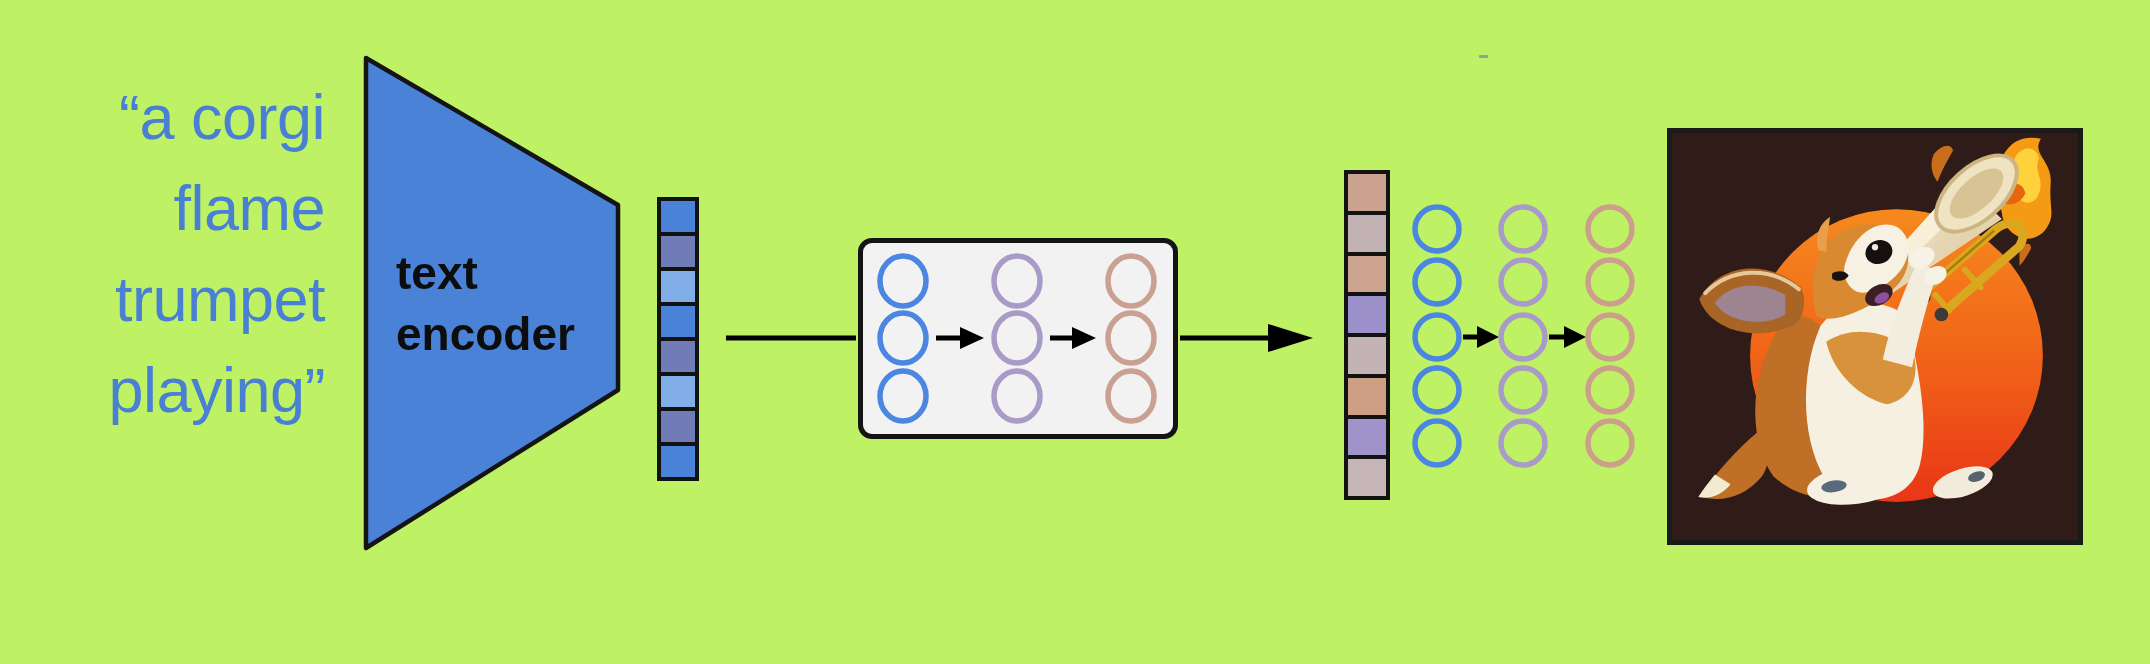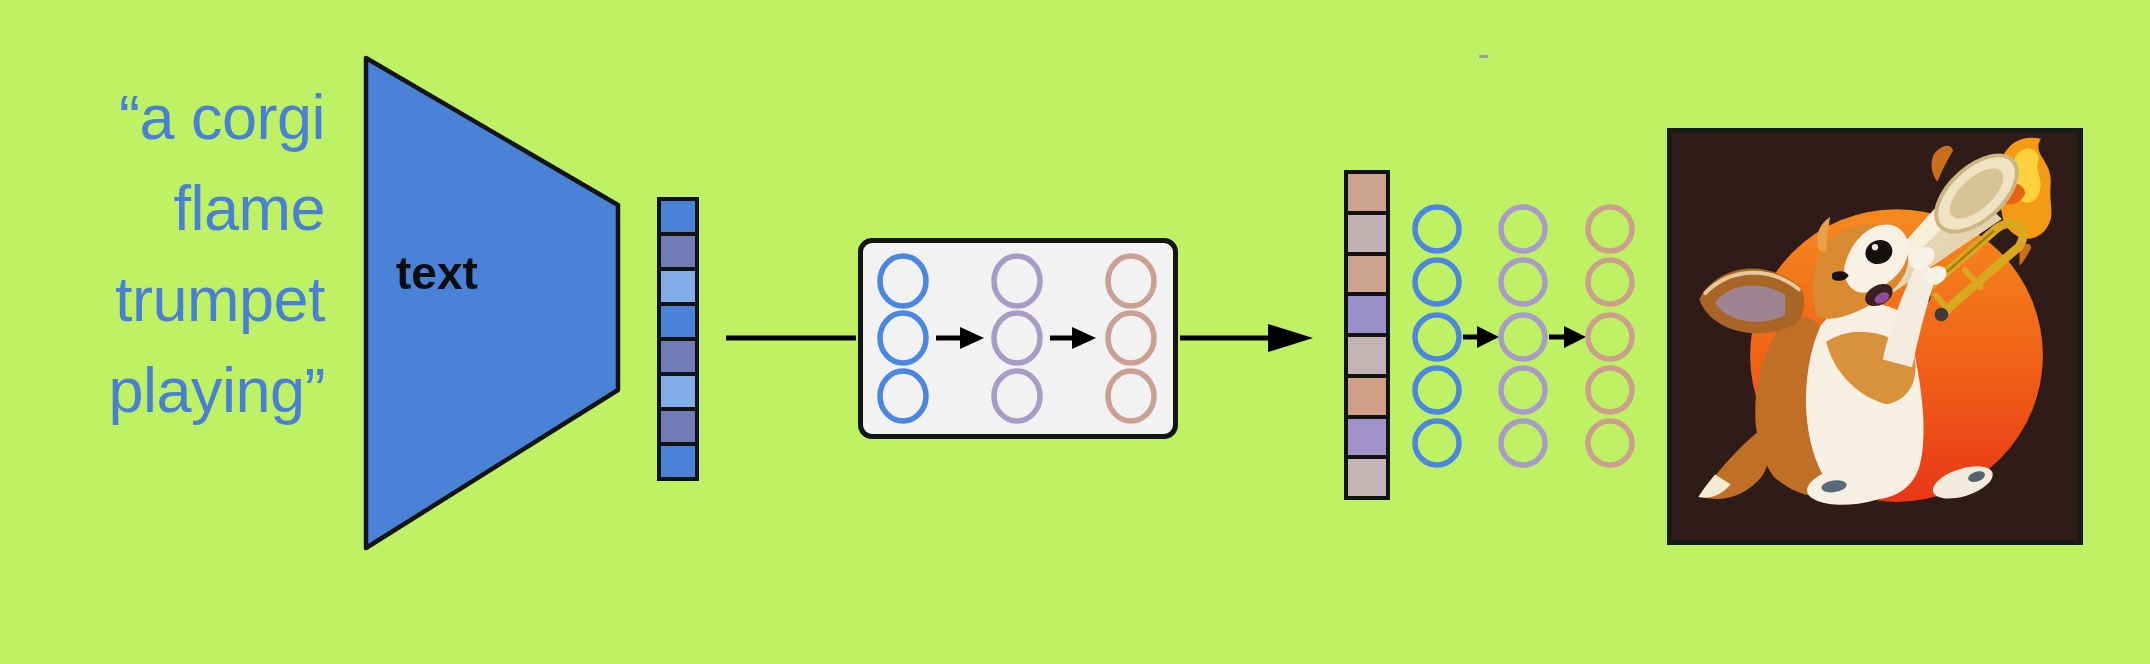--- a/index.html
+++ b/index.html
@@ -115,20 +115,21 @@
         <ellipse cx="1610" cy="229" rx="22" ry="22" fill="none" stroke="#cc9f8c" stroke-width="5.5"></ellipse>
         <ellipse cx="1610" cy="282" rx="22" ry="22" fill="none" stroke="#cc9f8c" stroke-width="5.5"></ellipse>
         <ellipse cx="1610" cy="337" rx="22" ry="22" fill="none" stroke="#cc9f8c" stroke-width="5.5"></ellipse>
         <ellipse cx="1610" cy="390" rx="22" ry="22" fill="none" stroke="#cc9f8c" stroke-width="5.5"></ellipse>
         <ellipse cx="1610" cy="443" rx="22" ry="22" fill="none" stroke="#cc9f8c" stroke-width="5.5"></ellipse>
       </g>
   </svg>
 
   <div class="encoder-label">
     <div>text</div>
+    <div>encoder</div>
   </div>
 
   <div class="vector" id="vector-text">
       <div class="cell" style="background: rgb(74, 130, 216);"></div>
       <div class="cell" style="background: rgb(111, 124, 181);"></div>
       <div class="cell" style="background: rgb(130, 174, 232);"></div>
       <div class="cell" style="background: rgb(74, 130, 216);"></div>
       <div class="cell" style="background: rgb(111, 124, 181);"></div>
       <div class="cell" style="background: rgb(130, 174, 232);"></div>
       <div class="cell" style="background: rgb(111, 124, 181);"></div>

